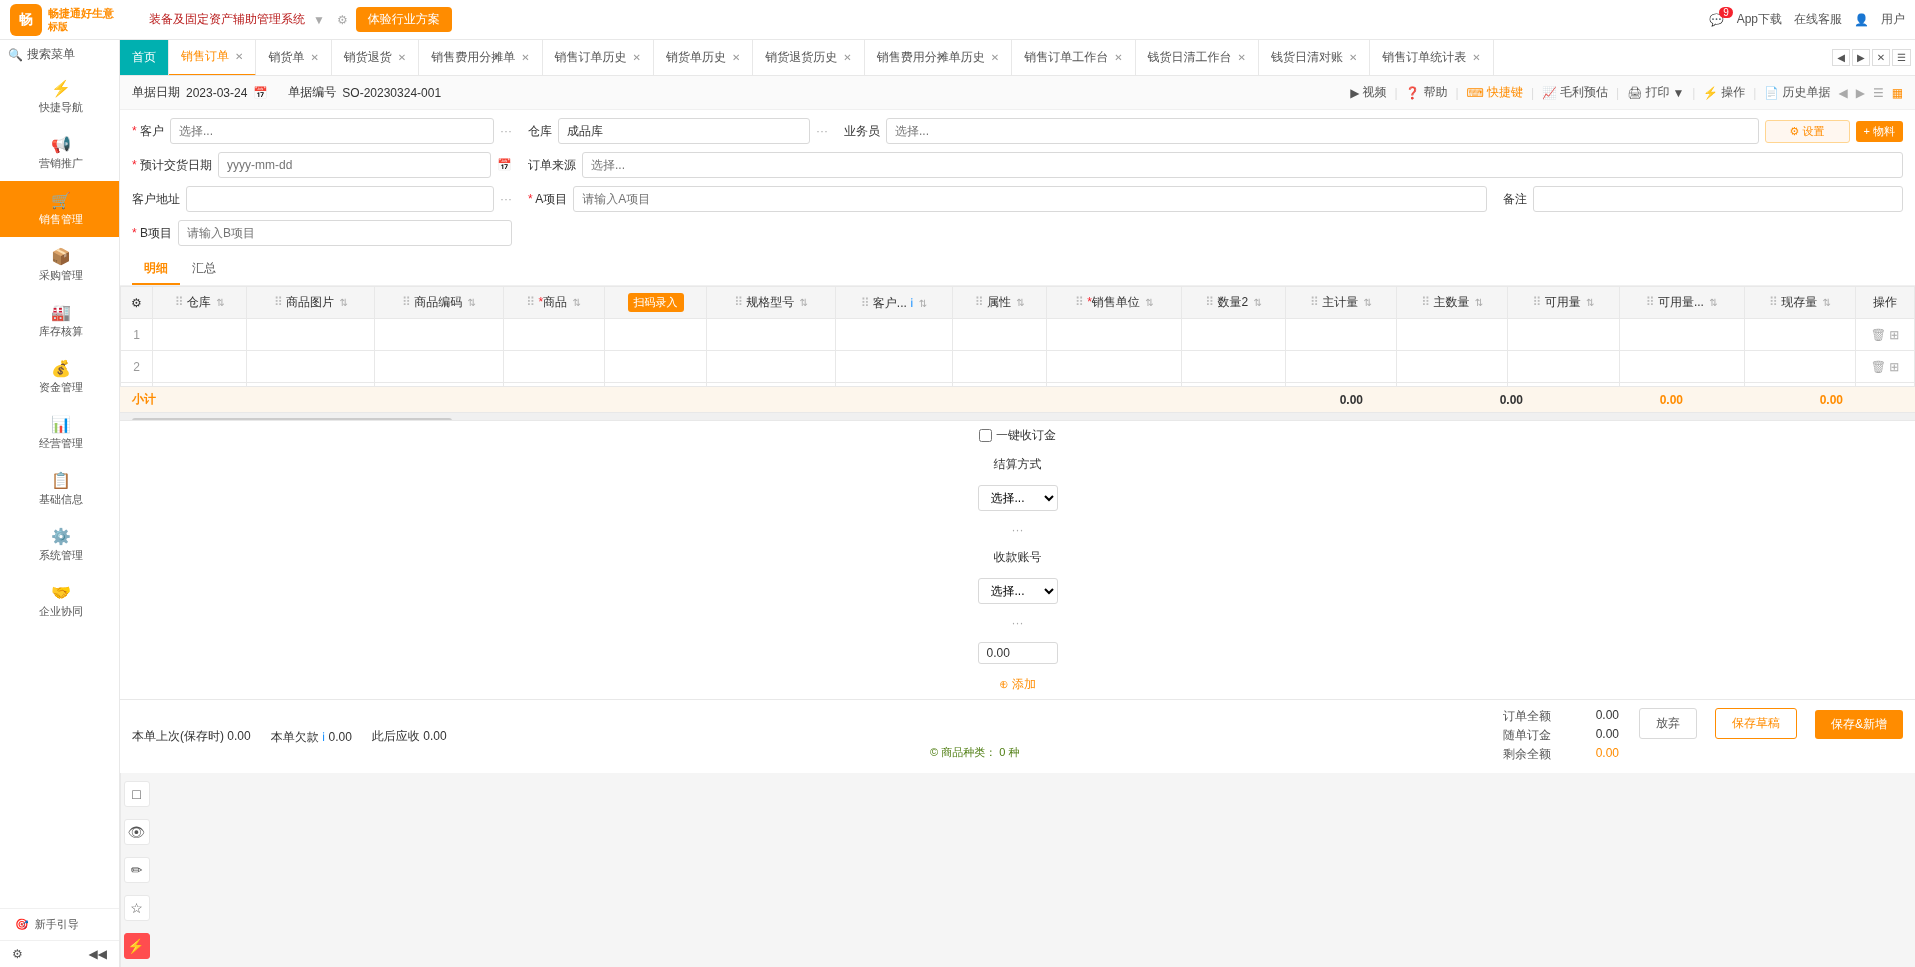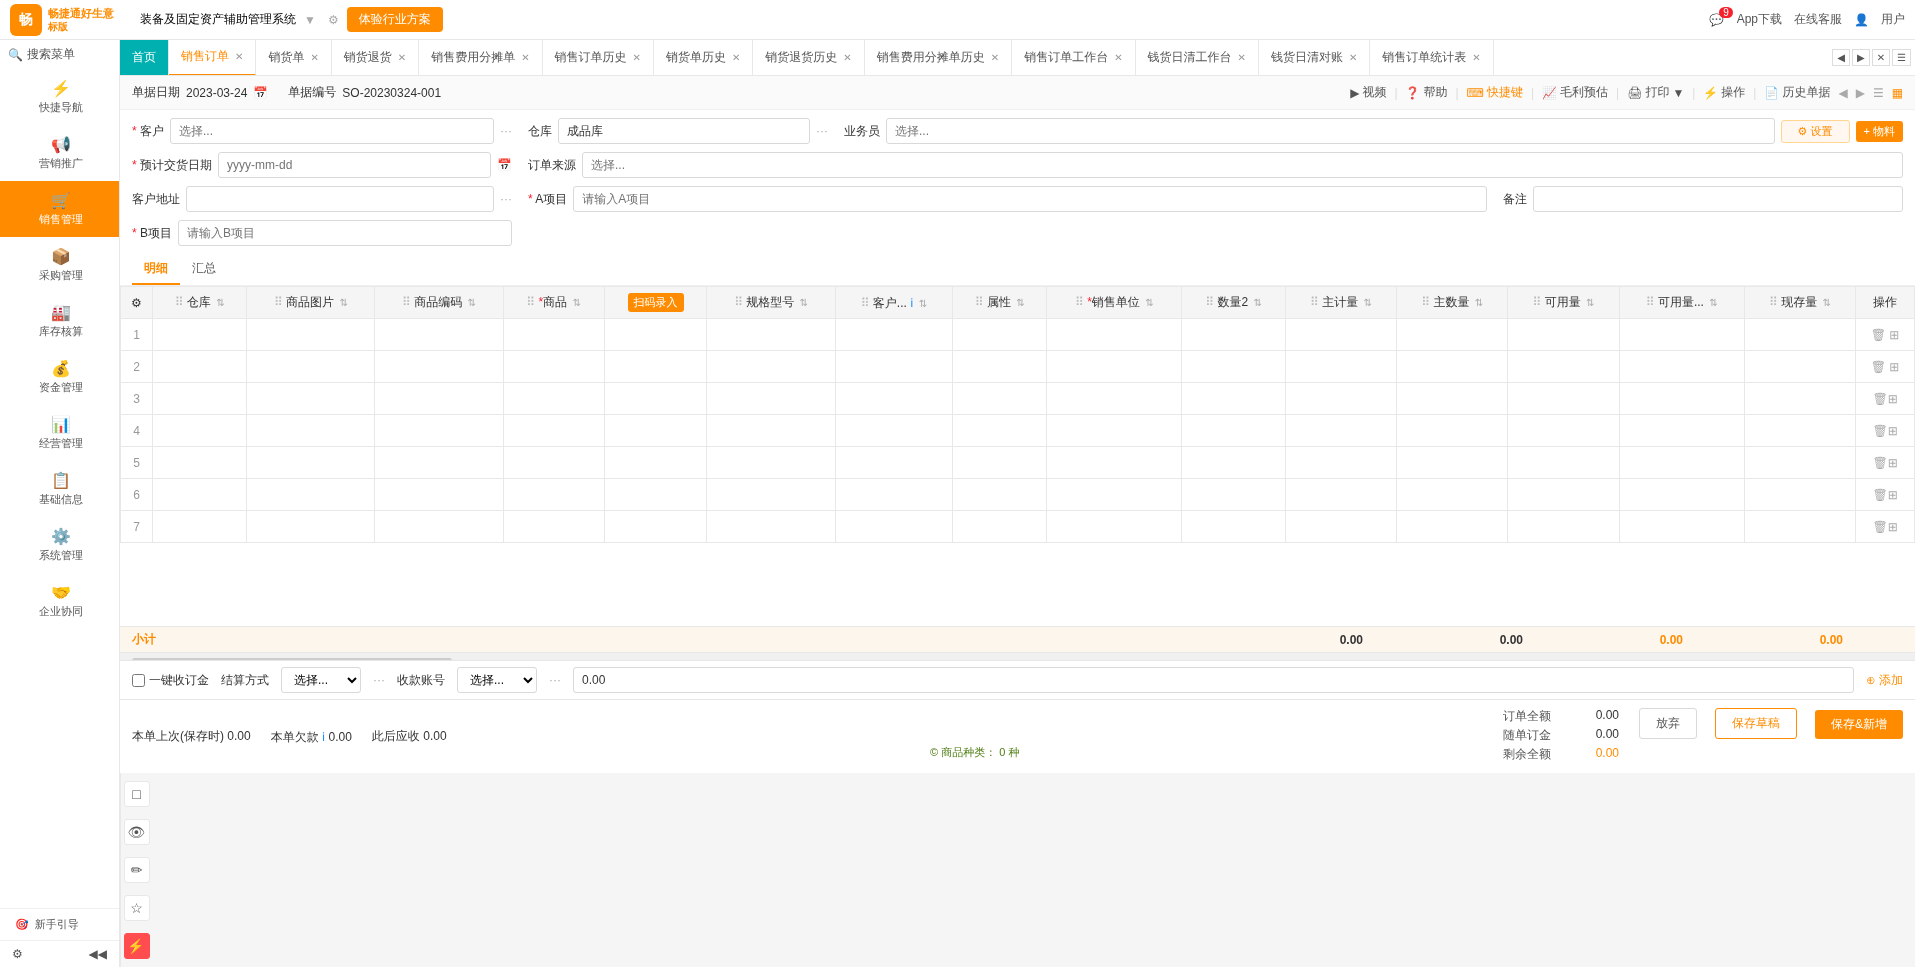--- a/index.html
+++ b/index.html
@@ -12,21 +12,21 @@
     .sidebar { width: 120px; background: #fff; border-right: 1px solid #e8e8e8; flex-shrink: 0; display: flex; flex-direction: column; }
     .content-area { flex: 1; display: flex; flex-direction: column; overflow: hidden; }
     .tab-bar { height: 36px; background: #fff; border-bottom: 1px solid #e8e8e8; display: flex; align-items: center; flex-shrink: 0; overflow: hidden; }
     .main-content { flex: 1; overflow: hidden; display: flex; flex-direction: column; background: #fff; }
 
     
     .top-bar-left { display: flex; align-items: center; gap: 8px; }
     .logo-area { display: flex; align-items: center; gap: 6px; width: 110px; }
     .logo-icon { width: 32px; height: 32px; background: #ff8c00; border-radius: 6px; display: flex; align-items: center; justify-content: center; color: #fff; font-size: 14px; font-weight: bold; flex-shrink: 0; }
     .logo-text { font-size: 11px; color: #ff8c00; line-height: 1.3; font-weight: bold; }
-    .system-title { font-size: 12px; color: #000000; margin-left: 12px; }
+    .system-title { font-size: 12px; color: #b91c1c; margin-left: 21px; }
     .top-bar-btn { background: #ff8c00; color: #fff; border: none; padding: 4px 12px; border-radius: 4px; cursor: pointer; font-size: 12px; }
     .top-bar-right { display: flex; align-items: center; gap: 12px; font-size: 12px; color: #555; }
     .top-bar-right span { cursor: pointer; }
     .badge { background: #f5222d; color: #fff; border-radius: 10px; padding: 0 4px; font-size: 10px; }
     .sidebar-search { display: flex; align-items: center; gap: 4px; padding: 6px 8px; cursor: pointer; color: #555; font-size: 12px; }
     .sidebar-item { display: flex; flex-direction: column; align-items: center; padding: 10px 4px; cursor: pointer; font-size: 11px; color: #555; border-left: 3px solid transparent; }
     .sidebar-item.active { background: #ff8c00; color: #fff; border-left-color: #ff8c00; }
     .sidebar-item .icon { font-size: 16px; margin-bottom: 2px; }
     .sidebar-bottom { margin-top: auto; border-top: 1px solid #f0f0f0; }
     .sidebar-bottom .sidebar-item { flex-direction: row; gap: 6px; padding: 8px 12px; }
@@ -70,21 +70,21 @@
     .row-num { color: #999; width: 30px; }
     .scan-btn { background: #ff8c00; color: #fff; border: none; padding: 2px 6px; border-radius: 3px; font-size: 11px; cursor: pointer; }
     .th-sort { cursor: pointer; }
     .sort-icon { color: #aaa; font-size: 10px; margin-left: 2px; }
 
     
     .table-footer { display: flex; align-items: center; padding: 4px 12px; background: #fdf6ec; border-top: 1px solid #e8e8e8; font-size: 12px; color: #333; flex-shrink: 0; }
     .subtotal-label { color: #ff8c00; font-weight: bold; width: 50px; }
 
     
-    .bottom-bar { display: flex; align-items: center; padding: 6px 12px; border-top: 1px solid #e8e8e8; background: #fff; gap: 12px; flex-shrink: 0; }
+    .bottom-bar { display: flex; align-items: center; padding: 6px 12px; border-top: 1px solid #e8e8e8; background: #fff; gap: 12px; flex-shrink: 0; flex-direction: column; }
     .checkbox-label { display: flex; align-items: center; gap: 4px; cursor: pointer; }
     .add-btn { color: #ff8c00; cursor: pointer; }
 
     
     .action-footer { display: flex; align-items: center; padding: 8px 12px; border-top: 1px solid #e8e8e8; background: #fff; flex-shrink: 0; justify-content: space-between; }
     .footer-left { display: flex; gap: 20px; font-size: 12px; }
     .footer-center { font-size: 11px; color: #4d7c0f; margin-top: 32px; }
     .footer-right { display: flex; align-items: flex-start; gap: 20px; }
     .amount-summary { font-size: 12px; text-align: right; }
     .amount-summary .row { display: flex; gap: 8px; justify-content: flex-end; margin-bottom: 2px; }
@@ -330,21 +330,21 @@
             <div class="form-group" style="max-width:300px;">
               <label>仓库</label>
               <input class="form-input" value="成品库" style="">
               <span class="ellipsis-btn">···</span>
             </div>
 
             <div class="form-group" style="flex:1;">
               <label>业务员</label>
               <input class="form-input" placeholder="选择..." style="flex: 1 1 0%;">
 
-              <button class="settings-btn" style="background:#fff7f0;border:1px solid #ffd591;color:#ff8c00;padding:3px 16px;border-radius:3px;cursor:pointer;font-size:11px;white-space:nowrap;">⚙ 设置</button>
+              <button class="settings-btn" style="background:#fff7f0;border:1px solid #ffd591;color:#ff8c00;padding:3px 24px;border-radius:3px;cursor:pointer;font-size:11px;white-space:nowrap;">⚙ 设置</button>
               <button class="settings-btn" style="background:#ff8c00;border:none;color:#fff;padding:3px 8px;border-radius:3px;cursor:pointer;font-size:11px;white-space:nowrap;">+ 物料</button>
             </div>
           </div>
 
           <div class="form-row">
 
             <div class="form-group" style="max-width:380px;">
               <label>
                 <span style="color:#f5222d;">*</span>
                 <span>预计交货日期</span>

